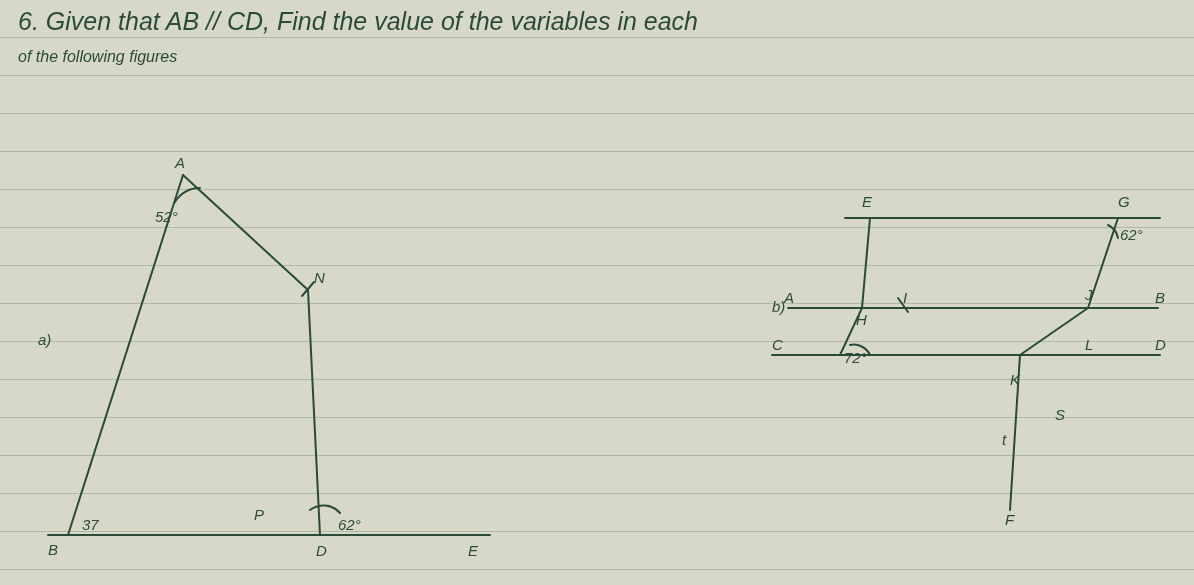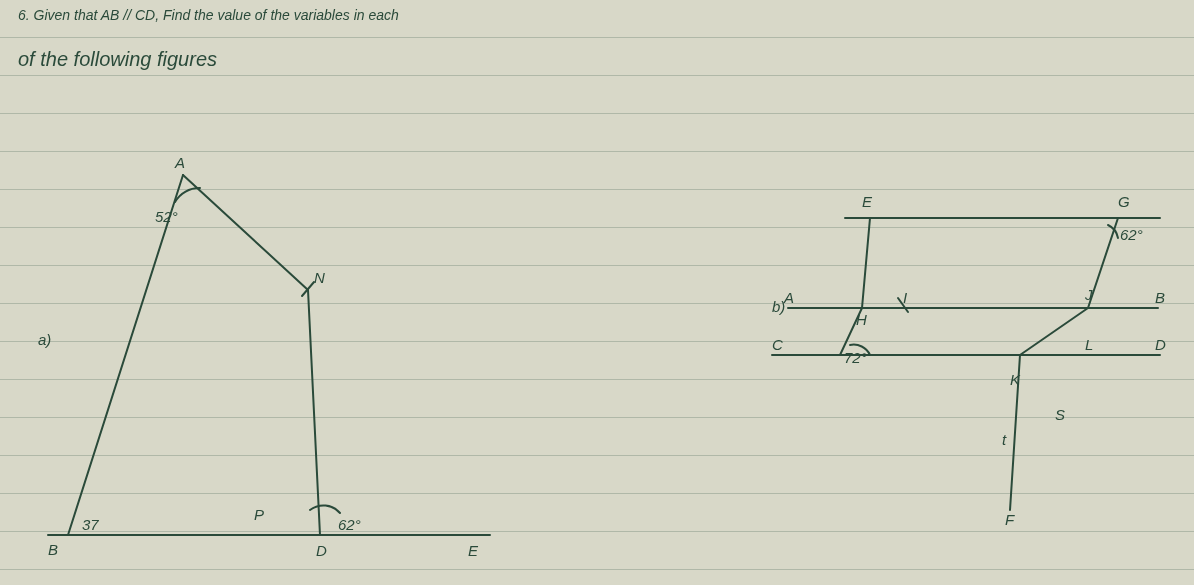--- a/index.html
+++ b/index.html
@@ -66,22 +66,22 @@
       font-size: 15px;
     }
   </style>
 </head>
 <body>
 
 <div class="lined-paper"></div>
 
 <div class="content-layer">
 
-  <div class="hw-text" style="left:18px; top:8px; font-size:14px; font-style:italic;">6. Given that AB // CD, Find the value of the variables in each</div>
-  <div class="hw-text" style="left:18px; top:48px; font-size:20px; font-style:italic;">of the following figures</div>
+  <div class="hw-text" style="left:18px; top:8px; font-size:25px; font-style:italic;">6. Given that AB // CD, Find the value of the variables in each</div>
+  <div class="hw-text" style="left:18px; top:48px; font-size:16px; font-style:italic;">of the following figures</div>
 
   <svg class="diagram" viewBox="0 0 1194 585">
 
     <text x="38" y="345" font-size="17">a)</text>
 
     <line x1="48" y1="535" x2="490" y2="535"></line>
 
     <line x1="68" y1="535" x2="183" y2="175"></line>
 
     <line x1="183" y1="175" x2="308" y2="290"></line>

